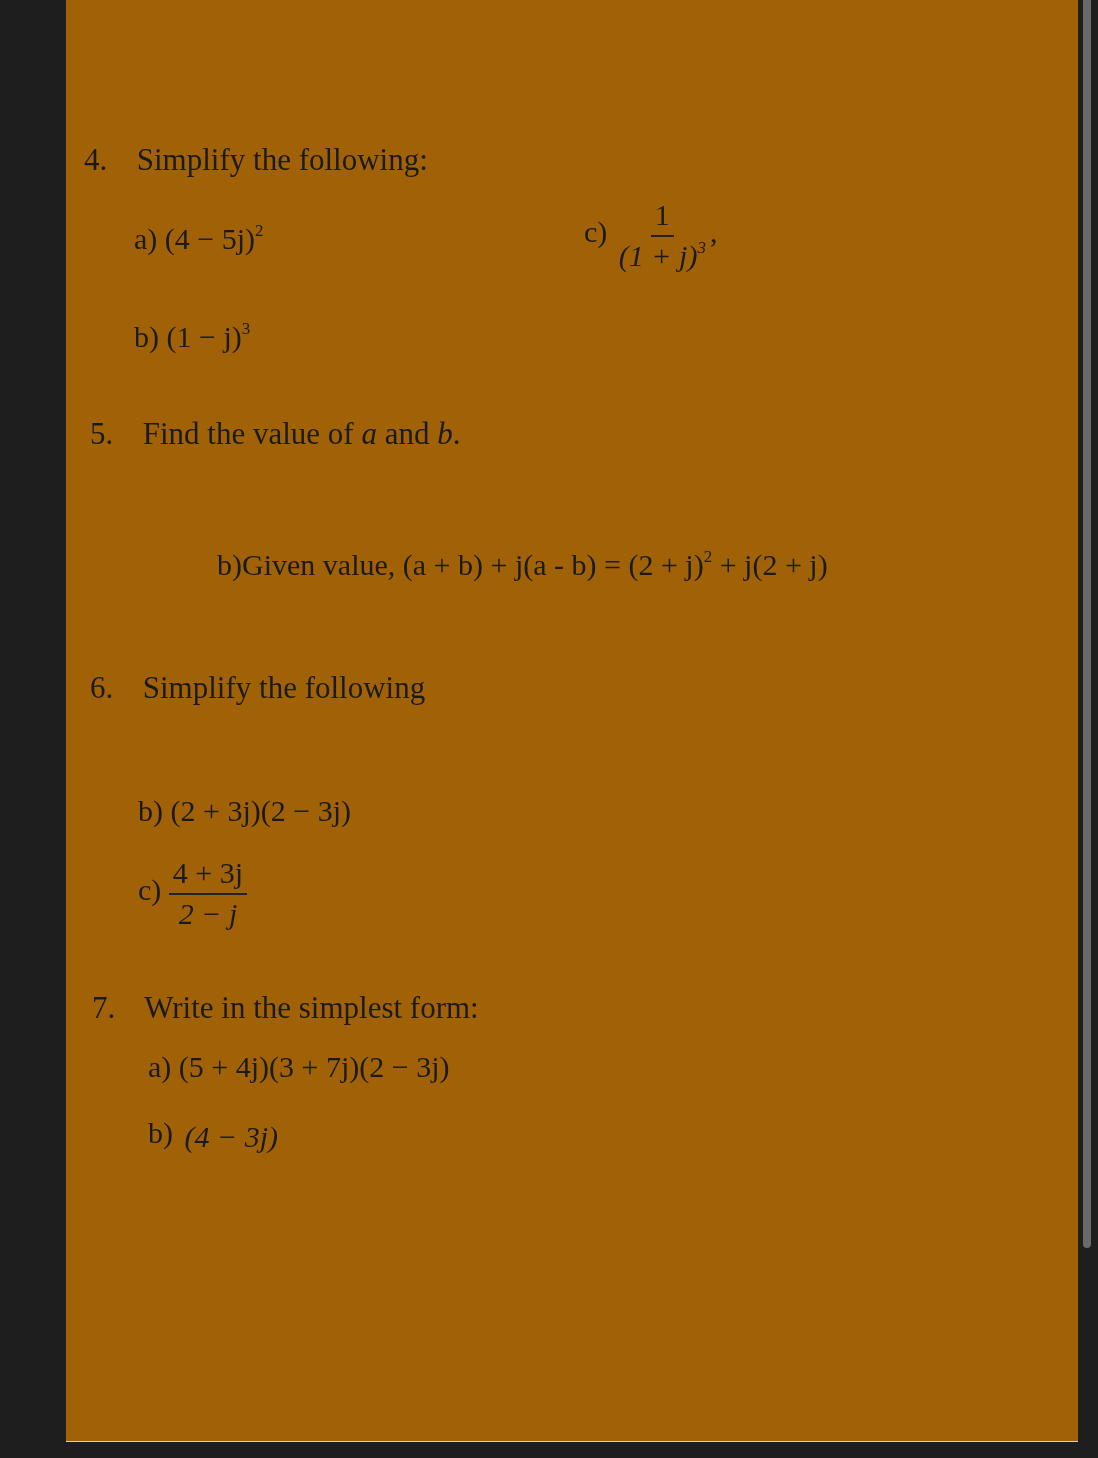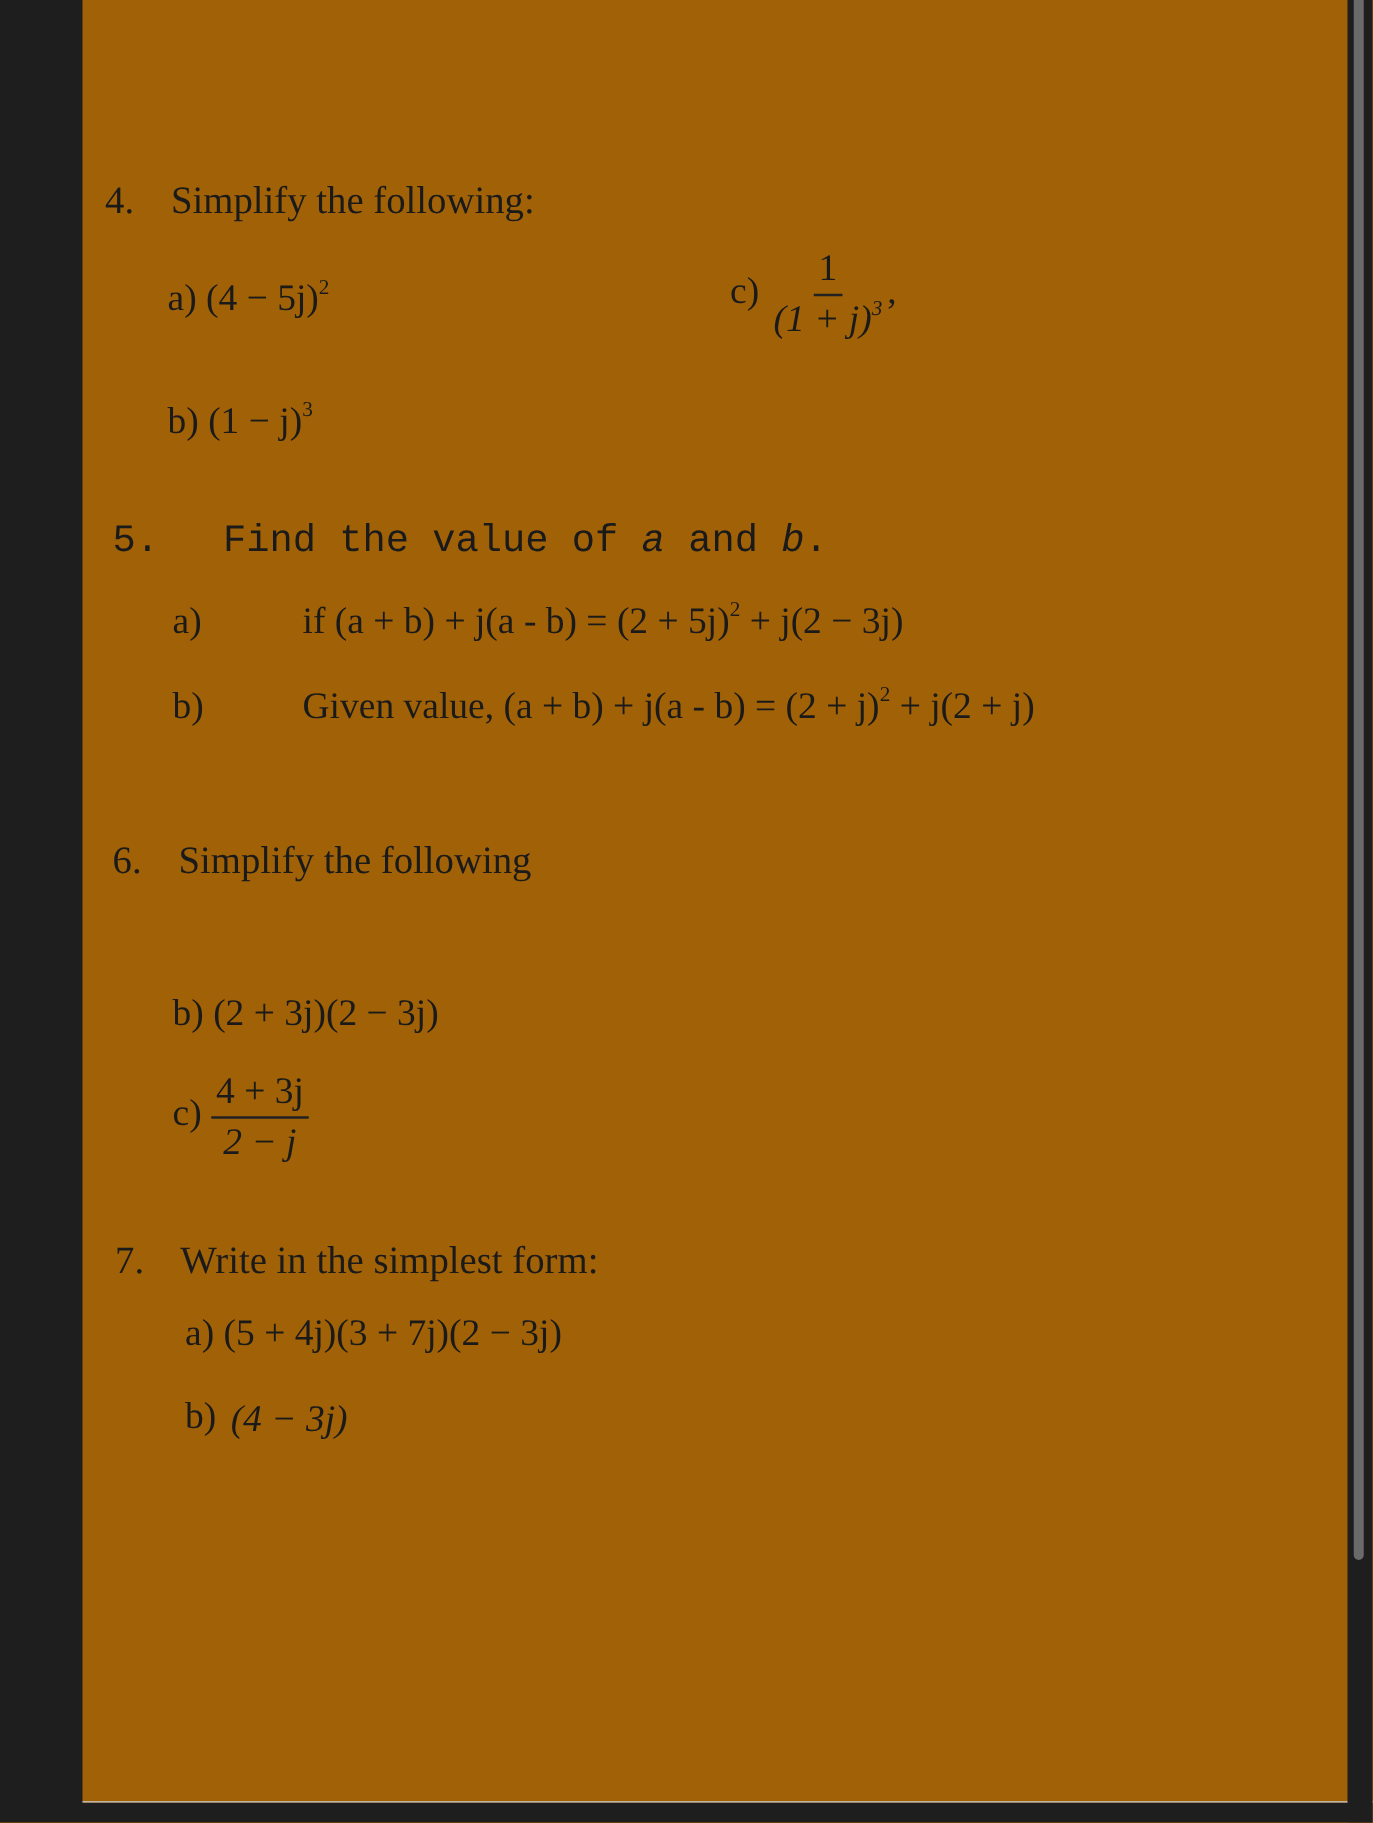--- a/index.html
+++ b/index.html
@@ -8,21 +8,21 @@
     font-family:"Liberation Serif","DejaVu Serif",serif; color:#1a1a1a;
   }
   .page {
     position:absolute; left:22px; top:0; width:1054px; height:1441px; background:#a16207;
     border-right:1px solid #cfcfcf; border-bottom:1px solid #cfcfcf;margin-left:44px;
   }
   .scroll-track { position:absolute; left:1078px; top:0; width:20px; height:1458px; background:#1e1e1f; }
   .scroll-thumb { position:absolute; left:1083px; top:0; width:8px; height:1248px; background:#6a6a6a; border-radius:0 0 4px 4px; }
   .abs { position:absolute; white-space:nowrap; }
   .qhead { font-size:31px; }
-  .item { font-size:30px; }
+  .item { font-size:30px;text-align:right; }
   i.v { font-style:italic; }
   sup { font-size:17px; vertical-align:super; line-height:0; position:relative; top:-2px; }
   .frac { display:inline-flex; flex-direction:column; align-items:center; vertical-align:middle; }
   .frac .num { padding:0 4px 2px 4px; border-bottom:2px solid #222; line-height:1.15; }
   .frac .den { padding:2px 4px 0 4px; line-height:1.15;font-style:italic; }
   .lbl { display:inline-block; }
 </style>
 </head>
 <body>
 
@@ -46,30 +46,26 @@
 
   <div class="abs item" style="left:518px;top:198px;">
     <span class="lbl">c)</span>
     <span class="frac">
       <span class="num">1</span>
       <span class="den"><span>(1 + j)</span><sup>3</sup></span>
     </span><span>,</span>
   </div>
 
 
-  <div class="abs qhead" style="left:24px;top:416px;font-family:Liberation Mono, monospace;">
+  <div class="abs qhead" style="left:24px;top:416px;">
     <span>5.</span>
     <span style="display:inline-block;width:14px"></span>
     <span>Find the value of </span><i class="v">a</i><span> and </span><i class="v">b</i><span>.</span>
   </div>
 
-  <div class="abs item" style="left:72px;top:480px;">
-    <span class="lbl" style="width:104px">a)</span><span>if</span>
-    <span>(a + b) + j(a - b) = (2 + 5j)</span><sup>2</sup><span> + j(2 − 3j)</span>
-  </div>
 
   <div class="abs item" style="left:72px;top:548px;">
     <span class="lbl" style="width:104px">b)</span><span>Given value,</span>
     <span>(a + b) + j(a - b) = (2 + j)</span><sup>2</sup><span> + j(2 + j)</span>
   </div>
 
   <div class="abs qhead" style="left:24px;top:670px;">
     <span>6.</span>
     <span style="display:inline-block;width:14px"></span>
     <span>Simplify the following</span>

